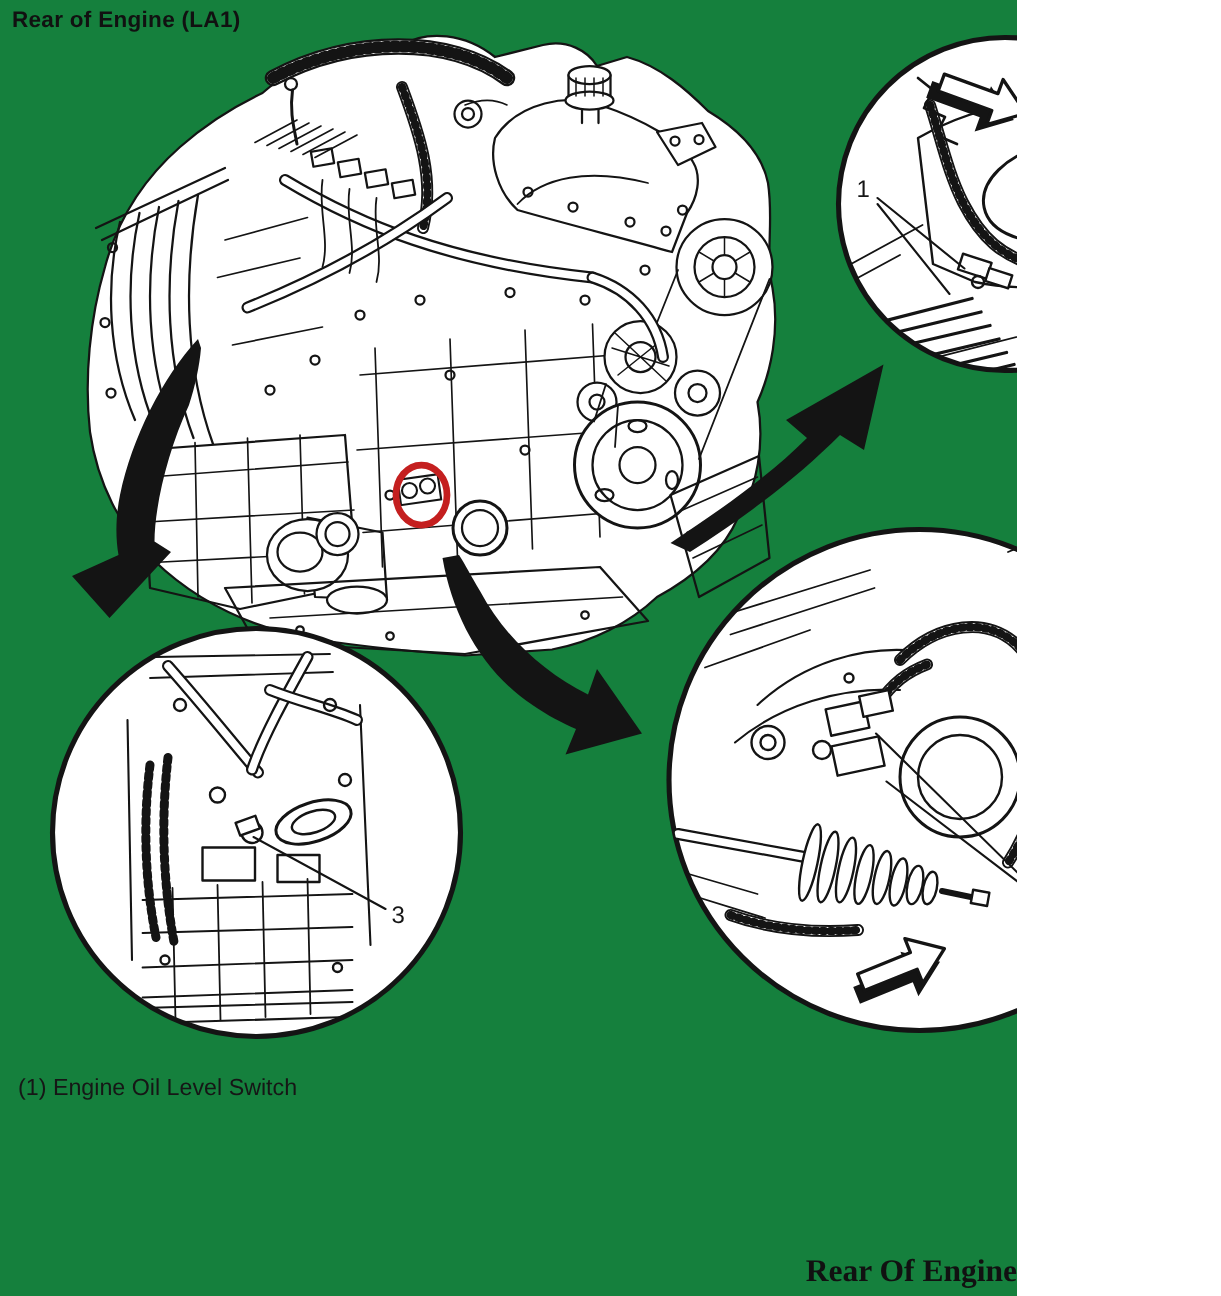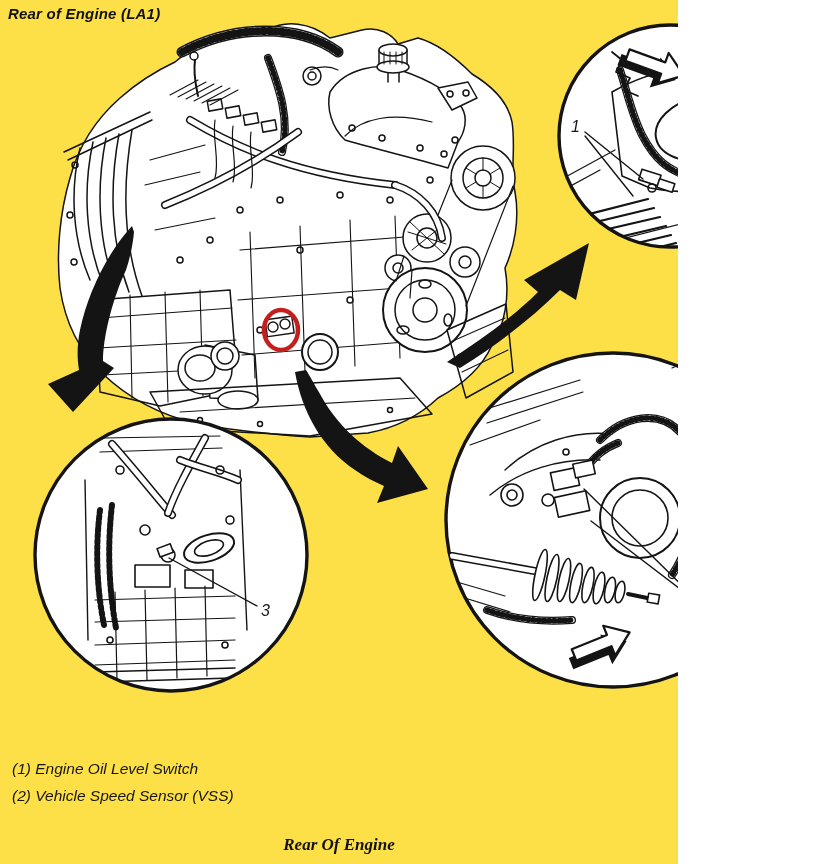--- a/index.html
+++ b/index.html
@@ -1,27 +1,27 @@
 <!DOCTYPE html>
 <html><head>
 <meta charset="utf-8">
 <style>
   html,body{margin:0;padding:0;background:#fff;}
-  .canvas{position:relative;width:678px;height:864px;background:#fde047;overflow:hidden;
-          font-family:"Liberation Sans",sans-serif;color:#111;font-style:italic;}
+  .canvas{position:relative;width:678px;height:864px;background:#15803d;overflow:hidden;
+          font-family:"Liberation Sans",sans-serif;color:#111;}
   .art{position:absolute;left:0;top:0;}
   .title{position:absolute;left:8px;top:5px;font-size:15px;font-weight:bold;letter-spacing:.2px;}
   .callout-num{position:absolute;font-size:16px;line-height:16px;color:#161616;}
   .num1{left:571px;top:119px;}
   .num2{left:703px;top:603px;}
   .num3{left:261px;top:603px;}
-  .legend{position:absolute;left:12px;top:712px;display:flex;flex-direction:column;margin-top:43px;}
+  .legend{position:absolute;left:12px;top:712px;display:flex;flex-direction:column;}
   .legend-item{font-size:15.5px;line-height:27px;color:#161616;}
-  .caption{position:absolute;left:0;right:0;top:835px;text-align:center;
-           font-family:"Liberation Serif",serif;font-size:17px;font-weight:bold;color:#111;}
+  .caption{position:absolute;left:0;right:0;top:835px;text-align:right;
+           font-family:"Liberation Serif",serif;font-size:21px;font-weight:bold;color:#111;}
   
   .tO{stroke-width:11;stroke:#141414;fill:none}
   .tI{stroke-width:8;stroke:#fff;fill:none}
   .tC{stroke-width:8;stroke:#141414;fill:none;stroke-dasharray:2 4}
   .uO{stroke-width:8;stroke:#141414;fill:none}
   .uI{stroke-width:5.5;stroke:#fff;fill:none}
   .uC{stroke-width:5.5;stroke:#141414;fill:none;stroke-dasharray:1.6 3.6}
   .hO{stroke-width:8;stroke:#141414;fill:none}
   .hI{stroke-width:5;stroke:#fff;fill:none}
   .w{fill:#fff}
@@ -312,17 +312,16 @@
   </svg>
 
   <div class="title">Rear of Engine (LA1)</div>
 
   <div class="callout-num num1">1</div>
   <div class="callout-num num2">2</div>
   <div class="callout-num num3">3</div>
 
   <div class="legend">
     <div class="legend-item">(1) Engine Oil Level Switch</div>
-    <div class="legend-item">(2) Vehicle Speed Sensor (VSS)</div>
   </div>
 
   <div class="caption">Rear Of Engine</div>
 </div>
 
 </body></html>

